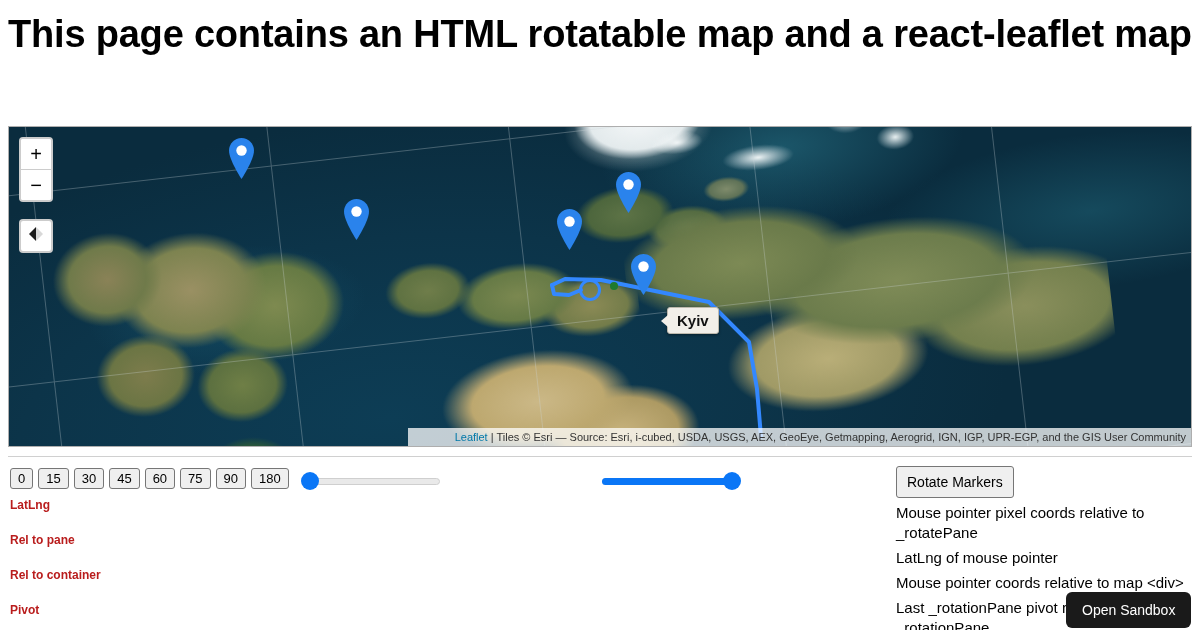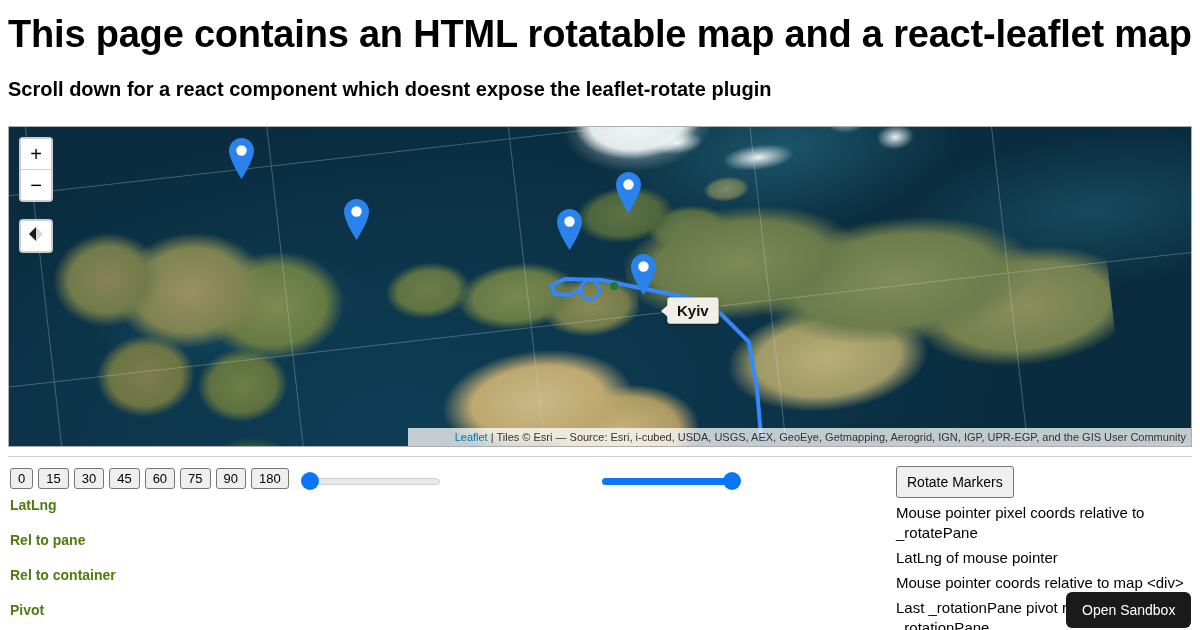--- a/index.html
+++ b/index.html
@@ -330,23 +330,23 @@
     position: absolute;
     top: 0;
     width: 18px; height: 18px;
     margin-left: -9px;
     border-radius: 50%;
     background: #0a76f6;
   }
 
   .left-labels { position: absolute; left: 10px; top: 30px; }
   .left-label {
-    font-size: 14px;
+    font-size: 12px;
     font-weight: bold;
-    color: #4d7c0f;
+    color: #b91c1c;
     margin-bottom: 17px;
     line-height: 18px;
   }
 
   .right-col {
     position: absolute;
     left: 896px; top: 0;
     width: 300px;
   }
   .rotate-markers-btn {
@@ -380,21 +380,20 @@
     cursor: pointer;
     z-index: 50;
   }
 </style>
 </head>
 <body>
 
 <div class="page">
 
   <h1 class="page-title">This page contains an HTML rotatable map and a react-leaflet map</h1>
-  <h3 class="page-subtitle">Scroll down for a react component which doesnt expose the leaflet-rotate plugin</h3>
 
   <div class="map-wrap">
 
     <div class="map-rotpane" style="transform: rotate(-6.5deg);">
       <div class="tile-canvas">
         <div class="ocean"></div>
         <div class="ocean-shelf"></div>
 
         <div class="landmass land-namerica"></div>
         <div class="landmass land-greenland"></div>
@@ -451,21 +450,21 @@
           <circle cx="12.5" cy="12.5" r="5.2" fill="#ffffff"></circle>
         </svg>
     </div>
     <div class="marker" style="left:634px;top:168px;">
       <svg width="25" height="41" viewBox="0 0 25 41">
           <path d="M12.5 0C5.6 0 0 5.6 0 12.5 0 22 12.5 41 12.5 41S25 22 25 12.5C25 5.6 19.4 0 12.5 0z" fill="#2a83ec"></path>
           <circle cx="12.5" cy="12.5" r="5.2" fill="#ffffff"></circle>
         </svg>
     </div>
 
-    <div class="tooltip" style="left:658px;top:170px;text-align:right;">Kyiv</div>
+    <div class="tooltip" style="left:658px;top:180px;text-align:right;">Kyiv</div>
 
     <div class="zoom-ctl">
       <a class="zoom-btn top" href="#">+</a>
       <a class="zoom-btn bottom" href="#">−</a>
     </div>
 
     <div class="rotate-ctl">
       <span>
         <svg width="18" height="18" viewBox="0 0 18 18">
           <path d="M9 2 L9 16 L2 9 Z" fill="#1a1a1a"></path>

